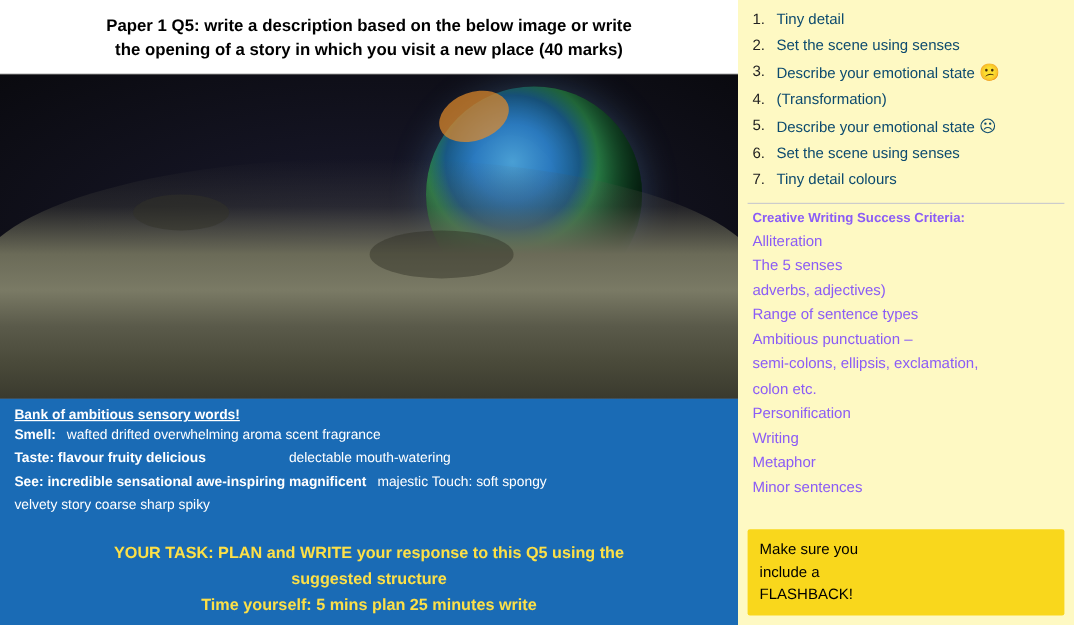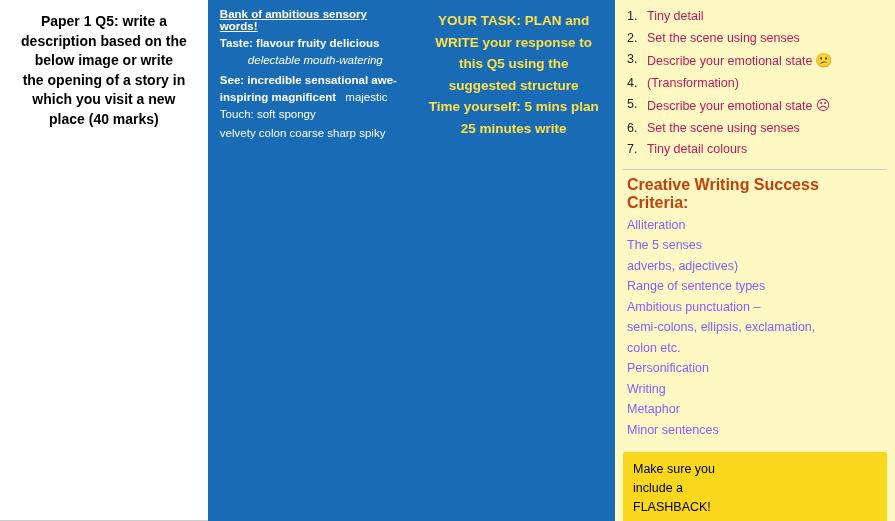--- a/index.html
+++ b/index.html
@@ -9,21 +9,21 @@
       font-family: Arial, sans-serif;
       overflow: hidden;
       display: flex;
       background: #fff;
     }
 
     
     .left-panel {
       width: 615px;
       display: flex;
-      flex-direction: row;
+      flex-direction: column;
       background: #fff;
     }
 
     .question-header {
       background: #fff;
       padding: 12px 16px 10px 16px;
       text-align: center;
       font-size: 14px;
       font-weight: bold;
       line-height: 1.4;
@@ -174,43 +174,43 @@
       line-height: 1.4;
     }
 
     .num {
       min-width: 20px;
       font-weight: normal;
       color: #222;
     }
 
     .item-text {
-      color: #be185d;
+      color: #0c4a6e;
     }
 
     .emoji {
       font-size: 14px;
     }
 
     .divider-line {
       border: none;
       border-top: 1px solid #ccc;
       margin: 2px 8px;
     }
 
     .success-criteria {
       padding: 4px 12px 4px 12px;
       flex: 1;
     }
 
     .success-criteria-title {
       font-weight: bold;
-      font-size: 16px;
+      font-size: 11px;
       margin-bottom: 5px;
-      color: #c2410c;
+      color: #8b5cf6;
     }
 
     .criteria-item {
       margin-bottom: 3px;
       line-height: 1.4;
       color: #8b5cf6;
     }
 
     .bottom-note {
       background: #f9d71c;
@@ -236,29 +236,33 @@
     <div class="earth-scene">
       <div class="stars"></div>
       <div class="earth"></div>
       <div class="moon-surface"></div>
     </div>
   </div>
 
   <div class="word-bank">
     <div class="word-bank-title">Bank of ambitious sensory words!</div>
     <div class="word-bank-row">
+      <span class="bold">Smell:</span>
+      <span>wafted   drifted   overwhelming aroma   scent   fragrance</span>
+    </div>
+    <div class="word-bank-row">
       <span class="bold">Taste: flavour   fruity   delicious</span>
-      <span style="margin-left:28px;font-style:italic;">delectable   mouth-watering</span>
+      <span style="margin-left:60px;">delectable   mouth-watering</span>
     </div>
     <div class="word-bank-row">
       <span class="bold">See: incredible   sensational   awe-inspiring   magnificent</span>
       <span>majestic Touch: soft   spongy</span>
     </div>
     <div class="word-bank-row">
-      <span>velvety colon   coarse   sharp   spiky</span>
+      <span>velvety story   coarse   sharp   spiky</span>
     </div>
   </div>
 
   <div class="task-footer">
     <span>YOUR TASK: PLAN and WRITE your response to this Q5 using the</span><br>
     <span>suggested structure</span><br>
     <span>Time yourself: 5 mins plan 25 minutes write</span>
   </div>
 
 </div>

